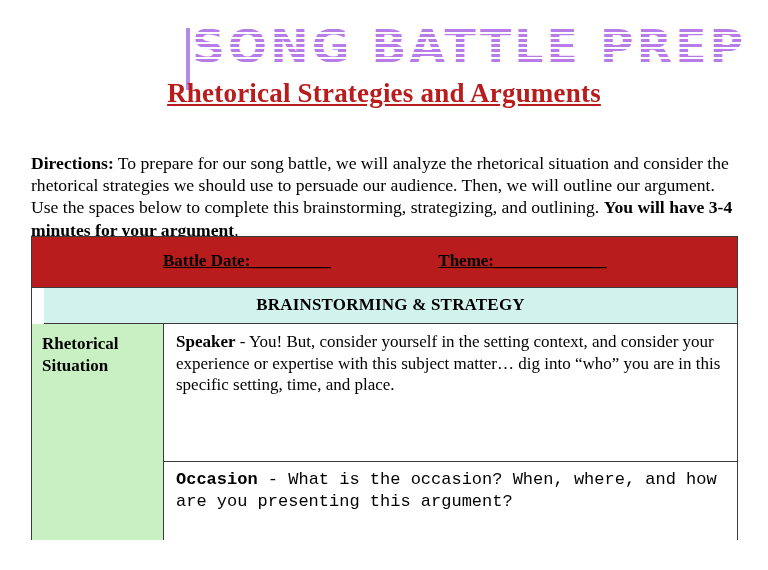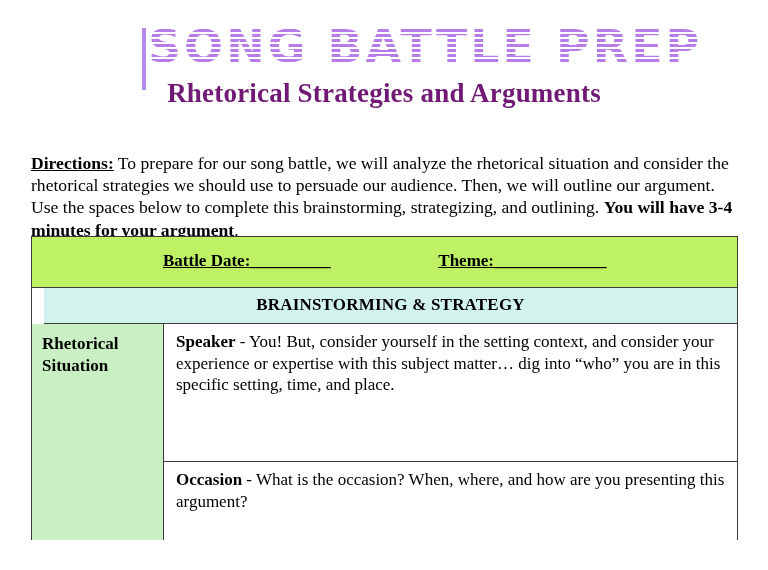--- a/index.html
+++ b/index.html
@@ -20,20 +20,21 @@
     width: 768px;
     height: 570px;
     background: #ffffff;
   }
 
   
   .title-block {
     position: relative;
     padding-top: 16px;
     text-align: center;
+    padding-left: 44px;
   }
 
   .title-row {
     position: relative;
     display: block;
     height: 58px;
   }
 
   .title-bar {
     position: absolute;
@@ -70,37 +71,37 @@
 
   .subtitle {
     position: absolute;
     left: 0;
     right: 0;
     top: 78px;
     text-align: center;
     font-family: "Liberation Serif", serif;
     font-weight: 700;
     font-size: 27px;
-    color: #701a75;
+    color: #b91c1c;
     letter-spacing: 0.2px;
+    text-decoration: underline;
   }
 
   
   .directions {
     position: absolute;
     left: 31px;
     top: 134px;
     width: 712px;
     font-size: 17.6px;
     line-height: 1.27;
     text-align: left;
   }
   .directions .lead {
     font-weight: 700;
-    text-decoration: underline;
   }
   .directions .strong {
     font-weight: 700;
   }
 
   
   .sheet {
     position: absolute;
     left: 31px;
     top: 236px;
@@ -110,21 +111,21 @@
     box-sizing: border-box;
   }
 
   .row {
     display: flex;
     width: 100%;
     box-sizing: border-box;
   }
 
   .band-purple {
-    background: #bef264;
+    background: #b91c1c;
     border-bottom: 1.6px solid #3b3b3b;
     padding: 9px 0 11px 0;
     text-align: center;
     font-size: 17px;
     font-weight: 700;
   }
   .band-purple .line {
     display: block;
     line-height: 1.75;
     white-space: nowrap;
@@ -172,21 +173,21 @@
 
   .prompt {
     padding: 7px 12px 8px 12px;
     font-size: 17px;
     line-height: 1.28;
     box-sizing: border-box;
     background: #ffffff;
   }
   .prompt b { font-weight: 700; }
   .prompt.speaker { min-height: 138px; border-bottom: 1.4px solid #3b3b3b; }
-  .prompt.occasion { min-height: 78px; }
+  .prompt.occasion { min-height: 78px; font-family: Liberation Mono, monospace; }
 </style>
 </head>
 <body>
 
 <div class="page">
 
   <div class="title-block">
     <div class="title-row">
       <div class="title-bar"></div>
       <div class="song-title">SONG BATTLE PREP</div>

